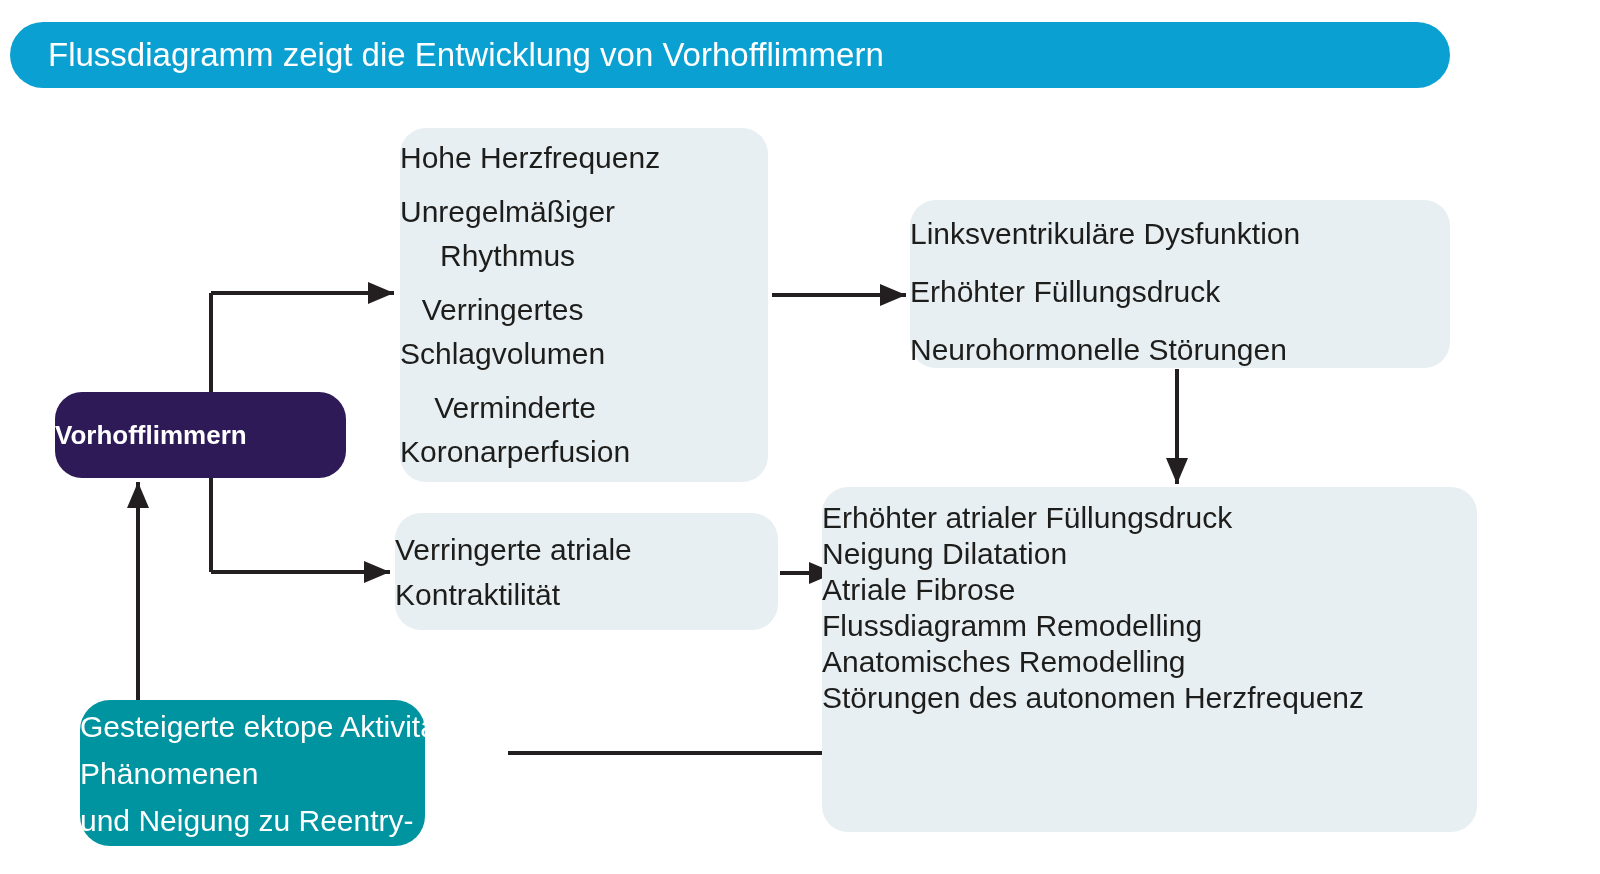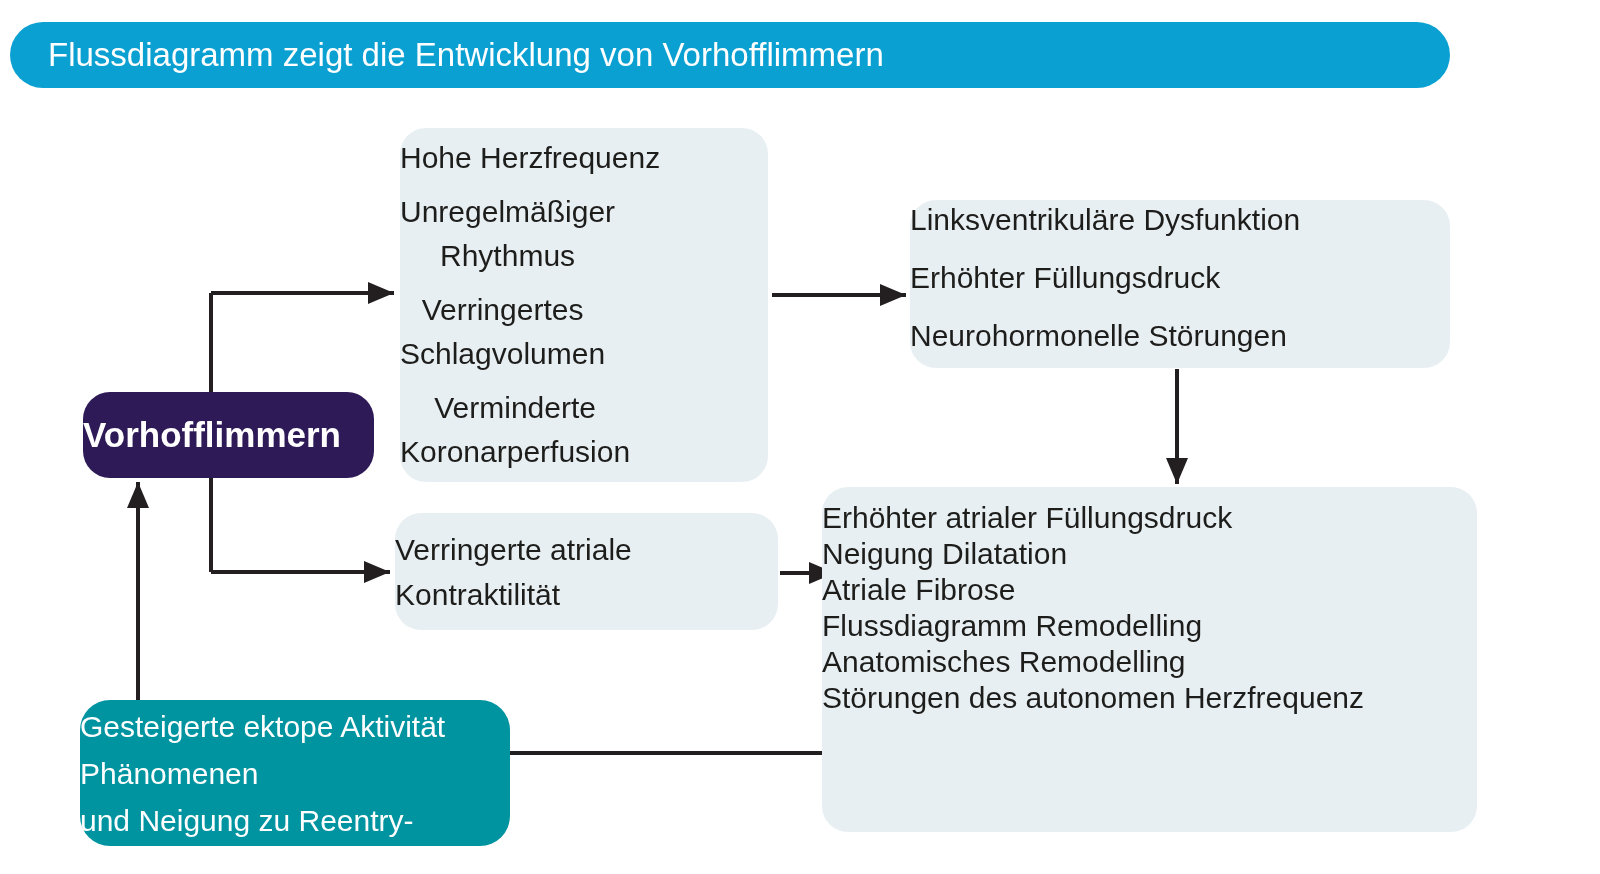--- a/index.html
+++ b/index.html
@@ -31,57 +31,56 @@
     font-size:33px;
     flex-direction:row;justify-content:flex-start;align-items:center;
     padding-left:38px;text-align:center;
   }
 
   .af-box{
     left:55px;top:392px;width:291px;height:86px;
     background:var(--af-node);
     border-radius:27px;
     color:var(--text-light);
-    font-size:35px;font-weight:bold;
+    font-size:26px;font-weight:bold;
     justify-content:center;
-    margin-left:28px;
   }
 
   .info{
     background:var(--info-box);
     border-radius:26px;
     color:var(--text-dark);
     font-size:30px;
   }
   .info .line{line-height:36px;white-space:nowrap;}
 
   .box-hemo{
     left:400px;top:128px;width:368px;height:354px;
     justify-content:center;gap:10px;
   }
   .box-hemo .para .line{line-height:44px;}
 
   .box-lv{
     left:910px;top:200px;width:540px;height:168px;
-    justify-content:flex-start;padding-top:2px;gap:22px;
+    justify-content:flex-start;padding-top:16px;gap:22px;
   }
 
   .box-contract{
     left:395px;top:513px;width:383px;height:117px;
     justify-content:center;
   }
   .box-contract .line{line-height:45px;}
 
   .box-remod{
     left:822px;top:487px;width:655px;height:345px;
     justify-content:flex-start;padding-top:13px;
   }
 
   .ectopic-box{
-    left:80px;top:700px;width:430px;height:146px;
+    left:80px;top:700px;width:345px;height:146px;
     background:var(--ectopic-node);
     border-radius:30px;
     color:var(--text-light);
     font-size:30px;
     justify-content:center;
   }
   .ectopic-box .line{line-height:47px;white-space:nowrap;}
 </style>
 </head>
 <body>

